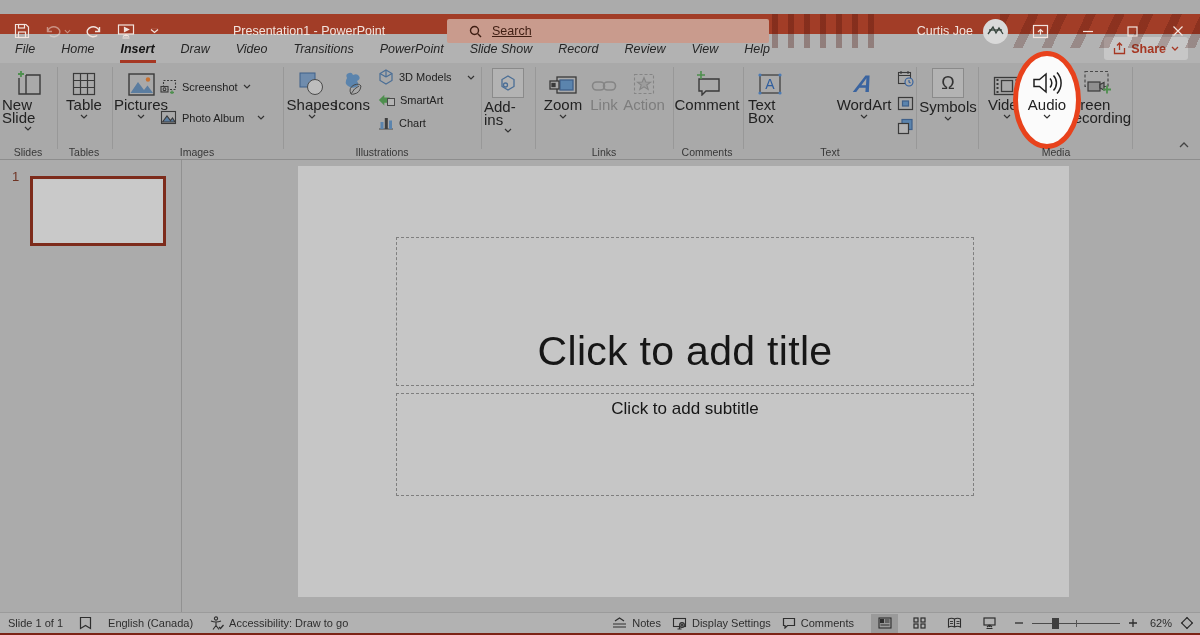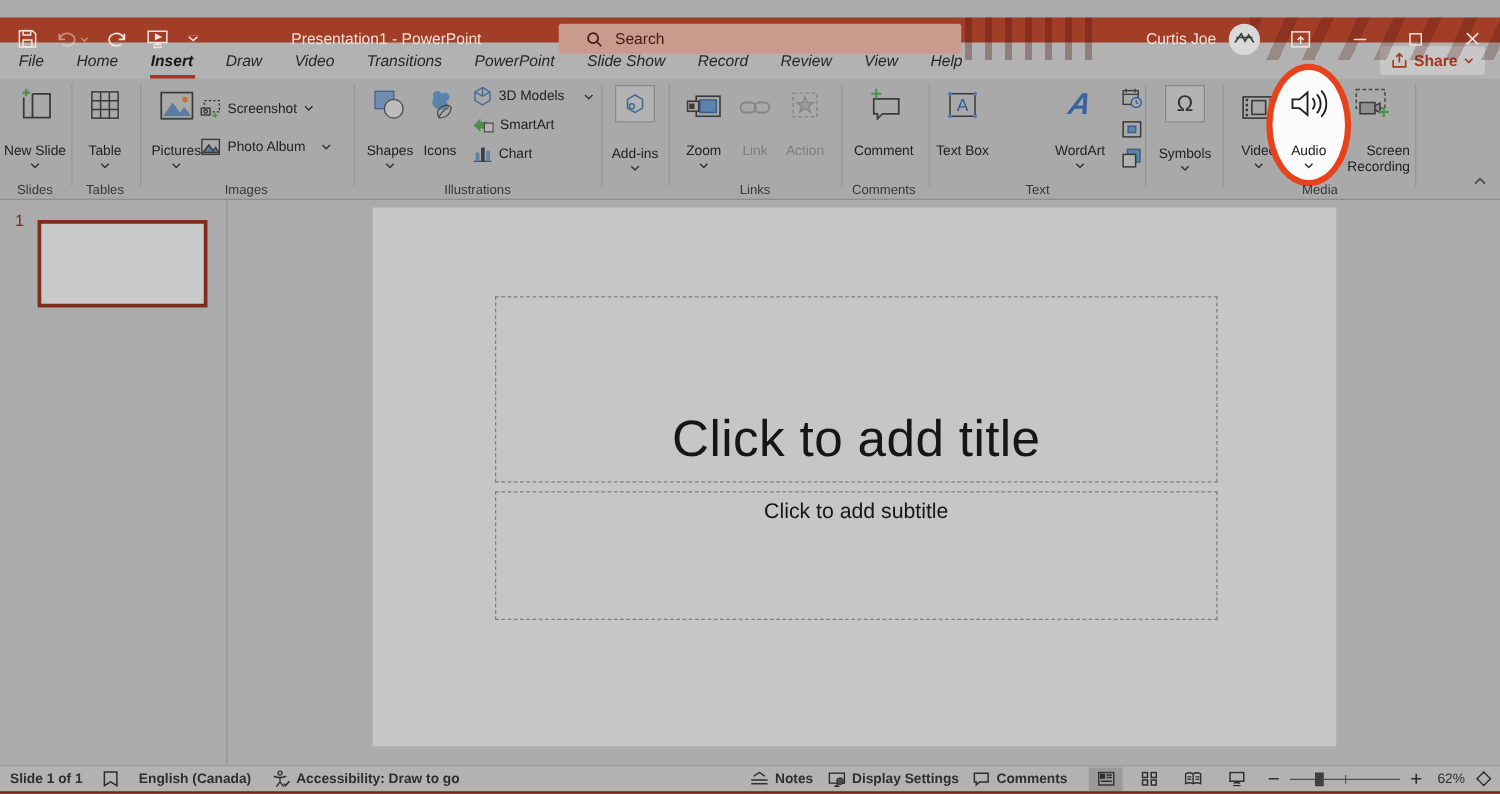--- a/index.html
+++ b/index.html
@@ -8,41 +8,41 @@
   
   .titlebar { position:absolute; left:0; top:14px; width:1200px; height:34px; background:#a23d27; color:#f2e4de; }
   .tb-pattern1 { position:absolute; left:772px; top:0; width:110px; height:34px;
     background:repeating-linear-gradient(90deg, rgba(74,16,8,.32) 0 6px, transparent 6px 16px); z-index:1;}
   .tb-pattern2 { position:absolute; right:0; top:0; width:200px; height:34px;
     background:repeating-linear-gradient(115deg, rgba(74,16,8,.25) 0 9px, transparent 9px 26px); z-index:1;}
   .qat { position:absolute; left:14px; top:0; height:34px; display:flex; align-items:center; gap:15px; z-index:2; }
   .undo-wrap { display:flex; align-items:center; gap:3px; opacity:.5; }
   .tb-title { position:absolute; left:233px; top:0; height:34px; display:flex; align-items:center; font-size:12.5px; z-index:2; }
   .searchbox { position:absolute; left:447px; top:5px; width:322px; height:24px; background:#c99b8d; border-radius:2px;
-    display:flex; align-items:center; gap:10px; padding-left:22px; color:#3f1e13; font-size:12.5px; z-index:2; }
+    display:flex; align-items:center; gap:10px; padding-left:22px; color:#3f1e13; font-size:12.5px; z-index:2;text-decoration:underline; }
   .tb-right { position:absolute; right:0; top:0; height:34px; display:flex; align-items:center; z-index:2; }
   .user-name { font-size:12.5px; margin-right:10px; }
   .avatar { width:25px; height:25px; border-radius:50%; background:#d9d9d9; margin-right:24px; display:flex; align-items:center; justify-content:center; }
   .ribbon-opts { margin-right:16px; display:flex; align-items:center; }
   .win-btn { width:45px; height:34px; display:flex; align-items:center; justify-content:center; }
 
   
   .tabrow { position:absolute; top:34px; left:0; width:1200px; height:29px; background:#b2b2b2;
     display:flex; align-items:center; padding-left:2px; }
   .tab { padding:0 13px; font-size:12.5px; color:#262626; height:29px; display:flex; align-items:center; position:relative; white-space:nowrap;font-style:italic; }
   .tab.active { color:#161616; font-weight:700; }
   .tab.active::after { content:''; position:absolute; left:12px; right:12px; bottom:0; height:3px; background:#a63723; }
   .share-btn { position:absolute; right:12px; top:3px; height:23px; display:flex; align-items:center; gap:5px;
     color:#a63723; font-weight:700; font-size:12.5px; padding:0 9px; background:rgba(255,255,255,.28); border-radius:3px; }
 
   
   .ribbon { position:absolute; top:63px; left:0; width:1200px; height:97px; background:#a9a9a9; border-bottom:1px solid #8d8d8d; }
   .bigbtn { position:absolute; top:5px; display:flex; flex-direction:column; align-items:center; }
   .bigbtn .ic { height:28px; display:flex; align-items:flex-end; justify-content:center; }
-  .bl { font-size:11px; line-height:12.5px; color:#222; text-align:right; margin-top:19px; }
+  .bl { font-size:15px; line-height:12.5px; color:#222; text-align:left; margin-top:3px; }
   .bigbtn .chev { margin-top:2px; }
   .boxed { width:32px; height:30px; border:1px solid #8a8a8a; background:#b3b3b3; display:flex; align-items:center; justify-content:center; }
   .grplabel { position:absolute; top:83px; transform:translateX(-50%); font-size:10.5px; color:#383838; white-space:nowrap; z-index:2; }
   .vsep { position:absolute; top:4px; width:1px; height:82px; background:#989898; }
   .midbtn { position:absolute; display:flex; align-items:center; gap:5px; font-size:11px; color:#222; white-space:nowrap; }
   .smallbtn { position:absolute; width:22px; height:22px; display:flex; align-items:center; justify-content:center; }
   .disabled { color:#7d7d7d; }
   .omega { font-size:18px; color:#333; line-height:1; }
   .wordart-a { font-size:24px; font-style:italic; font-weight:700; color:#3a64a0; transform:skewX(-12deg); line-height:1; }
   .audio-ring { position:absolute; left:1013px; top:-12px; width:68px; height:98px; background:#fbfbfb;
@@ -59,21 +59,21 @@
   .ph { position:absolute; border:1px dashed #7f7f7f; display:flex; justify-content:center; }
   .ph-title { left:98px; top:71px; width:578px; height:149px; align-items:flex-end; padding-bottom:10px; }
   .ph-title .t { font-size:41px; color:#161616; font-weight:300; letter-spacing:.3px; }
   .ph-sub { left:98px; top:227px; width:578px; height:103px; align-items:flex-start; padding-top:5px; }
   .ph-sub .t { font-size:17px; color:#161616; }
 
   
   .statusbar { position:absolute; top:612px; left:0; width:1200px; height:21px; background:#b2b2b2; border-top:1px solid #9b9b9b;
     font-size:11px; color:#2e2e2e; }
   .sb-left { position:absolute; left:8px; top:0; height:20px; display:flex; align-items:center; gap:16px; }
-  .sb-item { display:flex; align-items:center; gap:5px; white-space:nowrap;font-weight:bold; }
+  .sb-item { display:flex; align-items:center; gap:5px; white-space:nowrap; }
   .sb-right { position:absolute; right:6px; top:0; height:20px; display:flex; align-items:center; gap:11px; }
   .viewgroup { display:flex; align-items:center; gap:8px; margin-left:6px; }
   .viewbtn { width:27px; height:19px; display:flex; align-items:center; justify-content:center; }
   .viewbtn.active { background:#9a9a9a; }
   .zoomctl { display:flex; align-items:center; gap:8px; }
   .zoom-track { width:88px; height:1px; background:#4b4b4b; position:relative; }
   .zoom-handle { position:absolute; left:20px; top:-5px; width:7px; height:11px; background:#3f3f3f; }
   .zoom-tick { position:absolute; left:44px; top:-3px; width:1px; height:7px; background:#555; }
   .zoom-pct { min-width:26px; text-align:right; }
   .bottom-line { position:absolute; top:633px; left:0; width:1200px; height:2px; background:#7c2315; }

